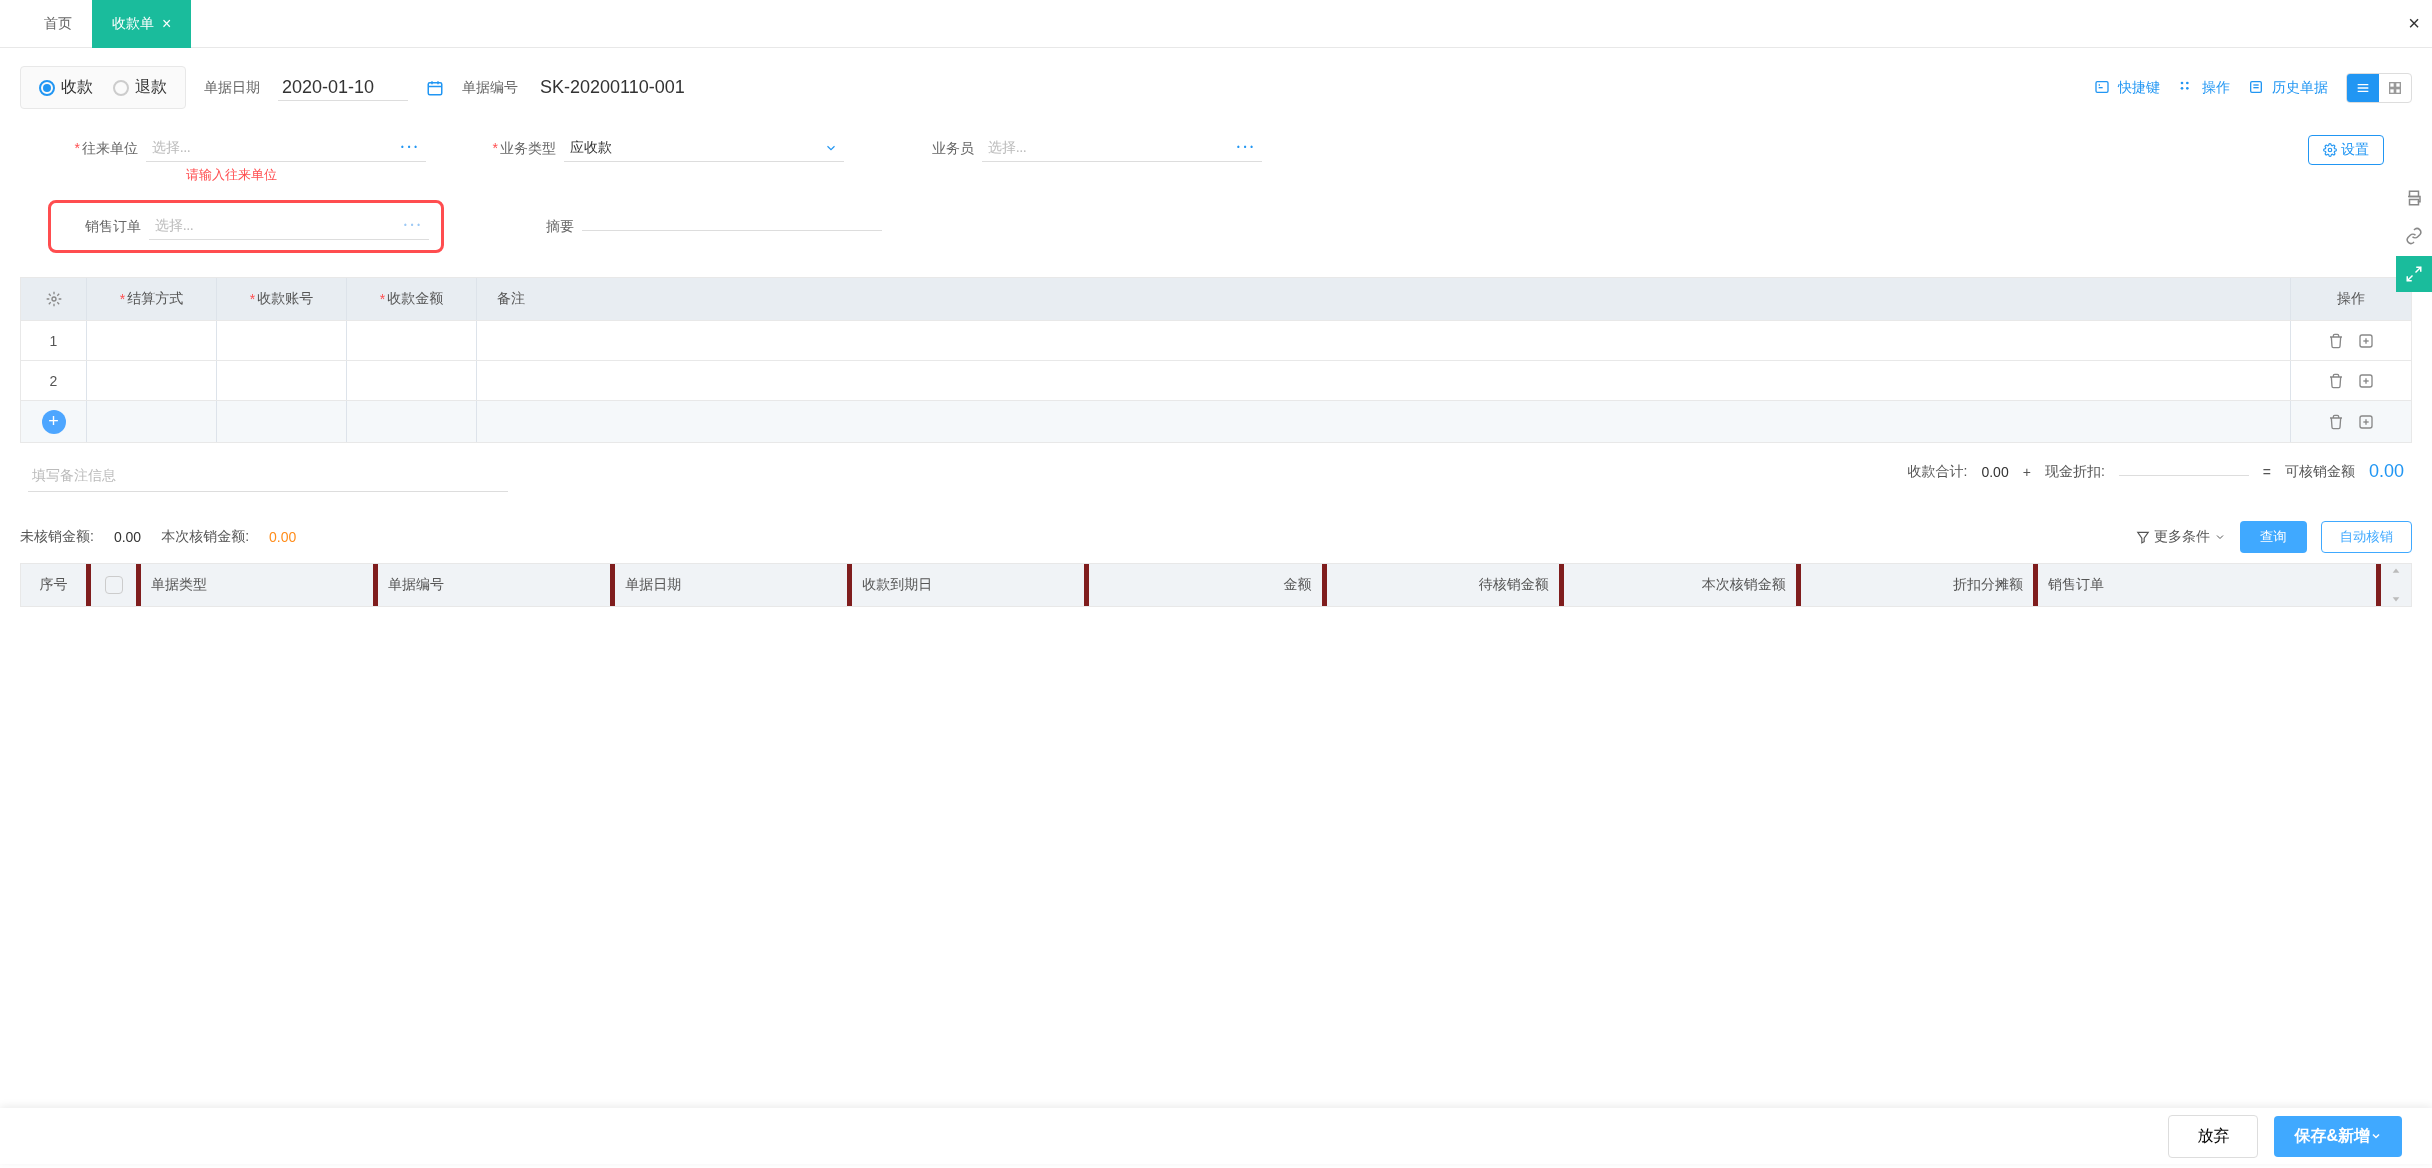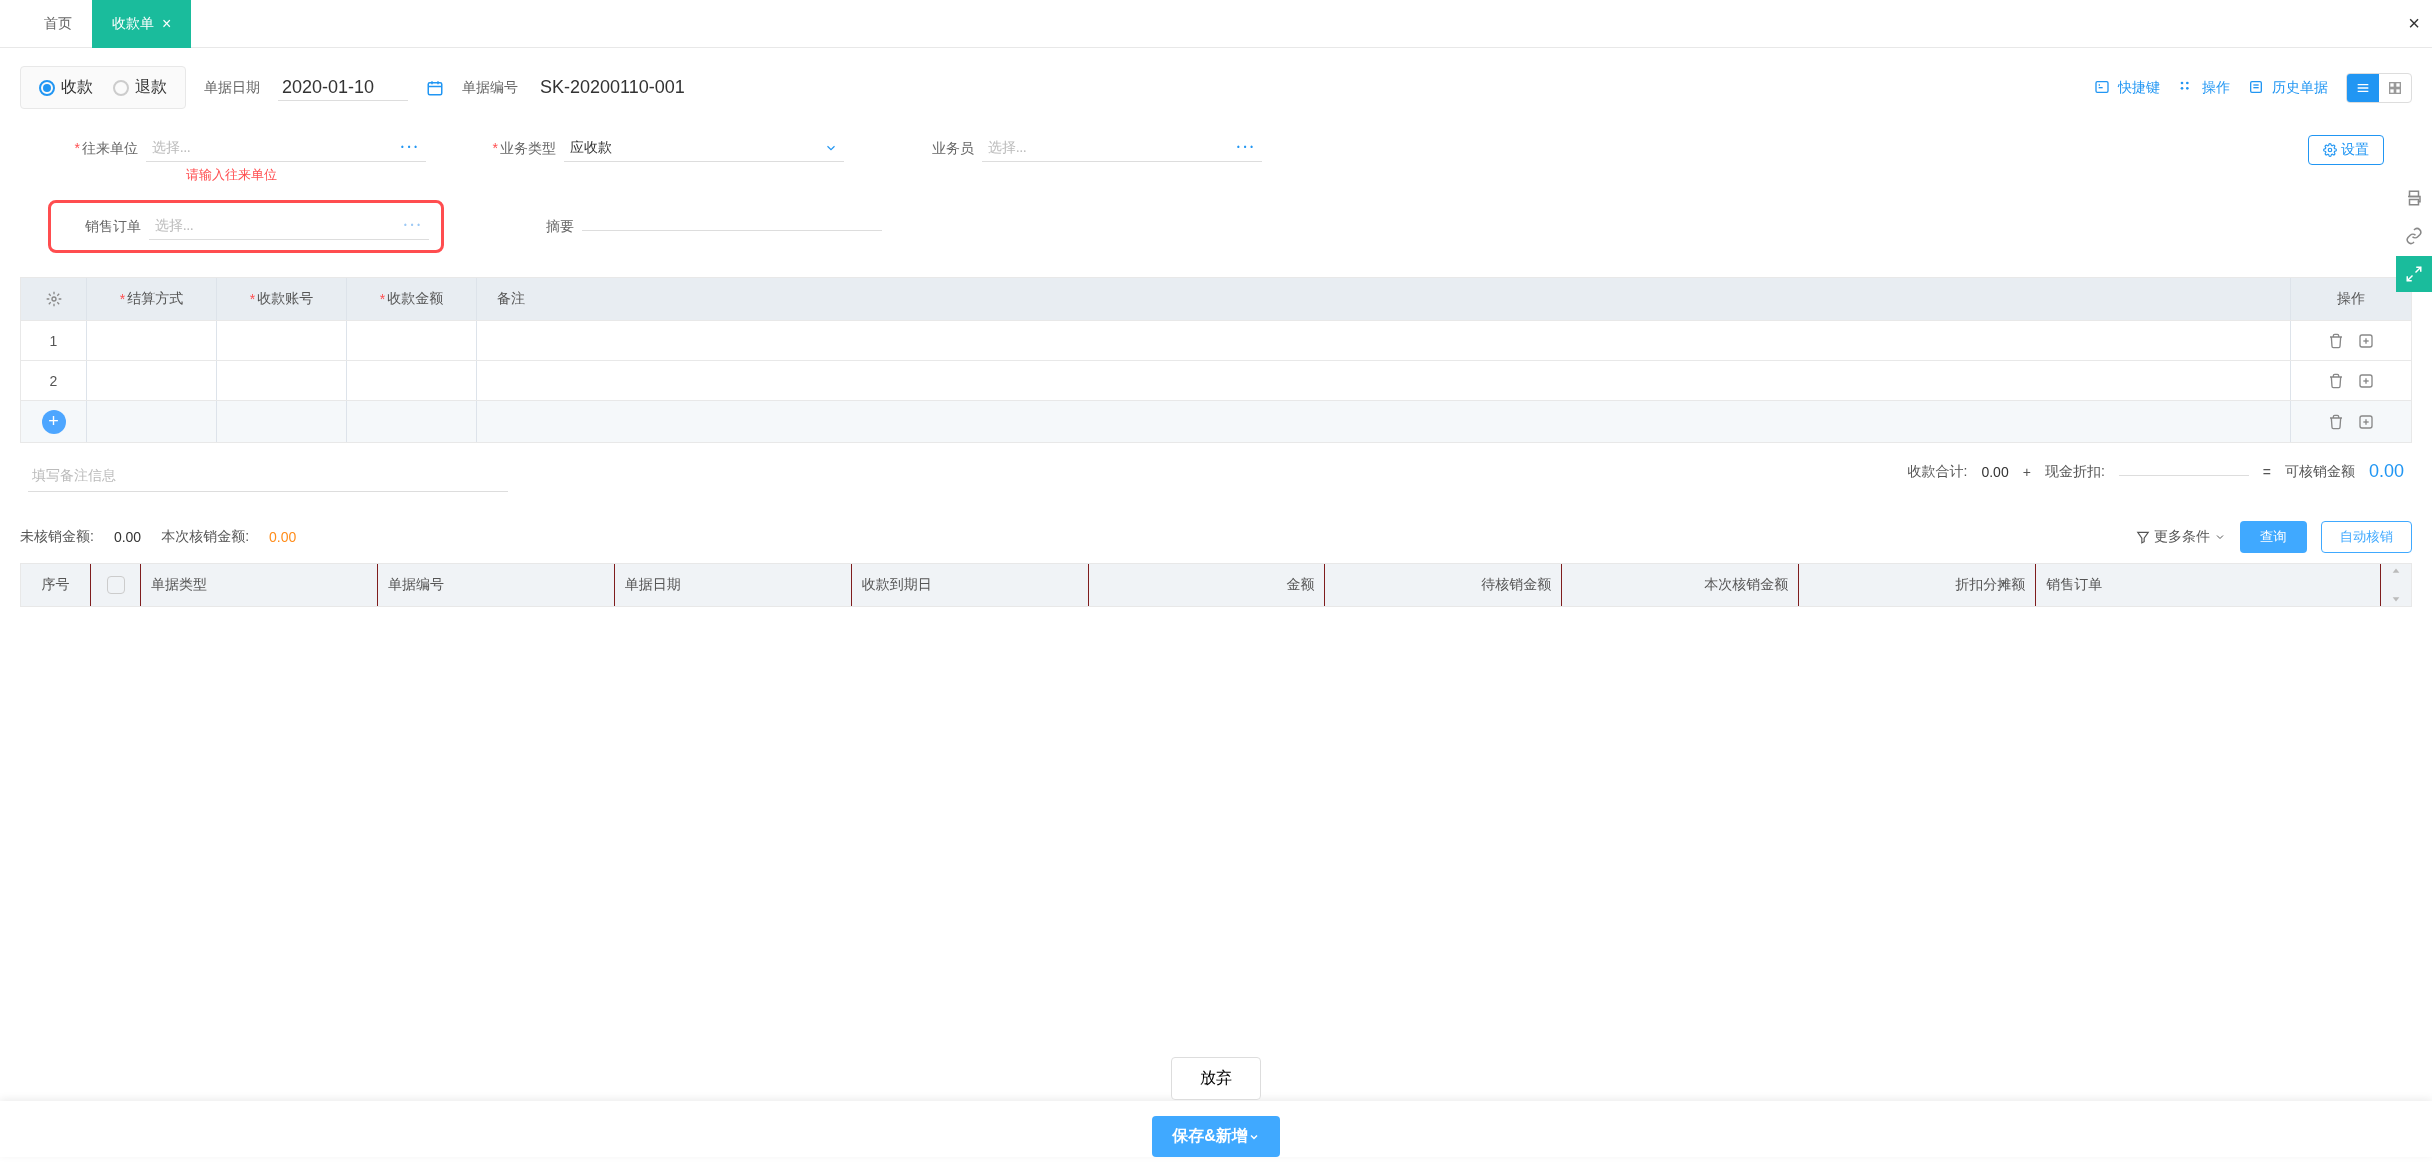--- a/index.html
+++ b/index.html
@@ -83,31 +83,31 @@
 .wo-row { display: flex; align-items: center; gap: 20px; padding: 10px 0; }
 .wo-right { margin-left: auto; display: flex; align-items: center; gap: 14px; }
 .more-cond { display: flex; align-items: center; gap: 4px; color: #555; cursor: pointer; }
 .btn-primary { background: #40a9ff; color: #fff; padding: 7px 20px; border-radius: 4px; cursor: pointer; border: none; }
 .btn-outline { border: 1px solid #40a9ff; color: #40a9ff; padding: 6px 18px; border-radius: 4px; cursor: pointer; background: #fff; }
 .orange-val { color: #ff8c1a; }
 
 
 .table2 { border: 1px solid #e8e8e8; }
 .t2-header { display: flex; background: #f0f3f6; height: 42px; align-items: stretch; }
-.t2-cell { border-right: 1px solid #7f1d1d; display: flex; align-items: center; padding: 0 10px; font-size: 14px; color: #555; }
+.t2-cell { border-right: 5px solid #7f1d1d; display: flex; align-items: center; padding: 0 10px; font-size: 14px; color: #555; }
 .t2-cell:last-child { border-right: none; }
 .t2-idx { width: 70px; justify-content: center; }
 .t2-chk { width: 50px; justify-content: center; }
 .t2-c { flex: 1; }
 .t2-amt { justify-content: flex-end; }
 .t2-scroll { width: 30px; flex-direction: column; justify-content: space-between; padding: 2px 0; }
 .checkbox { width: 18px; height: 18px; border: 1px solid #ccc; border-radius: 4px; }
 
 
-.bottom-bar { position: fixed; bottom: 11px; right: 0; left: 0; height: 56px; background: #fff; box-shadow: 0 -2px 8px rgba(0,0,0,0.08); display: flex; align-items: center; justify-content: flex-end; padding: 0 30px; gap: 16px; flex-direction: column; }
+.bottom-bar { position: fixed; bottom: 4px; right: 0; left: 0; height: 56px; background: #fff; box-shadow: 0 -2px 8px rgba(0,0,0,0.08); display: flex; align-items: center; justify-content: flex-end; padding: 0 30px; gap: 16px; }
 .btn-cancel { border: 1px solid #ddd; background: #fff; padding: 10px 28px; border-radius: 4px; font-size: 16px; cursor: pointer; }
 .btn-save { background: #40a9ff; color: #fff; padding: 10px 20px; border-radius: 4px; font-size: 16px; cursor: pointer; display: flex; align-items: center; border: none; font-weight: bold; }
 
 
 .side-rail { position: fixed; right: 0; top: 180px; display: flex; flex-direction: column; gap: 2px; }
 .rail-btn { width: 36px; height: 36px; display: flex; align-items: center; justify-content: center; background: #fff; color: #888; cursor: pointer; font-size: 18px; }
 .rail-btn.green { background: #1abc9c; color: #fff; }
 
 svg { display: block; }
 </style>

